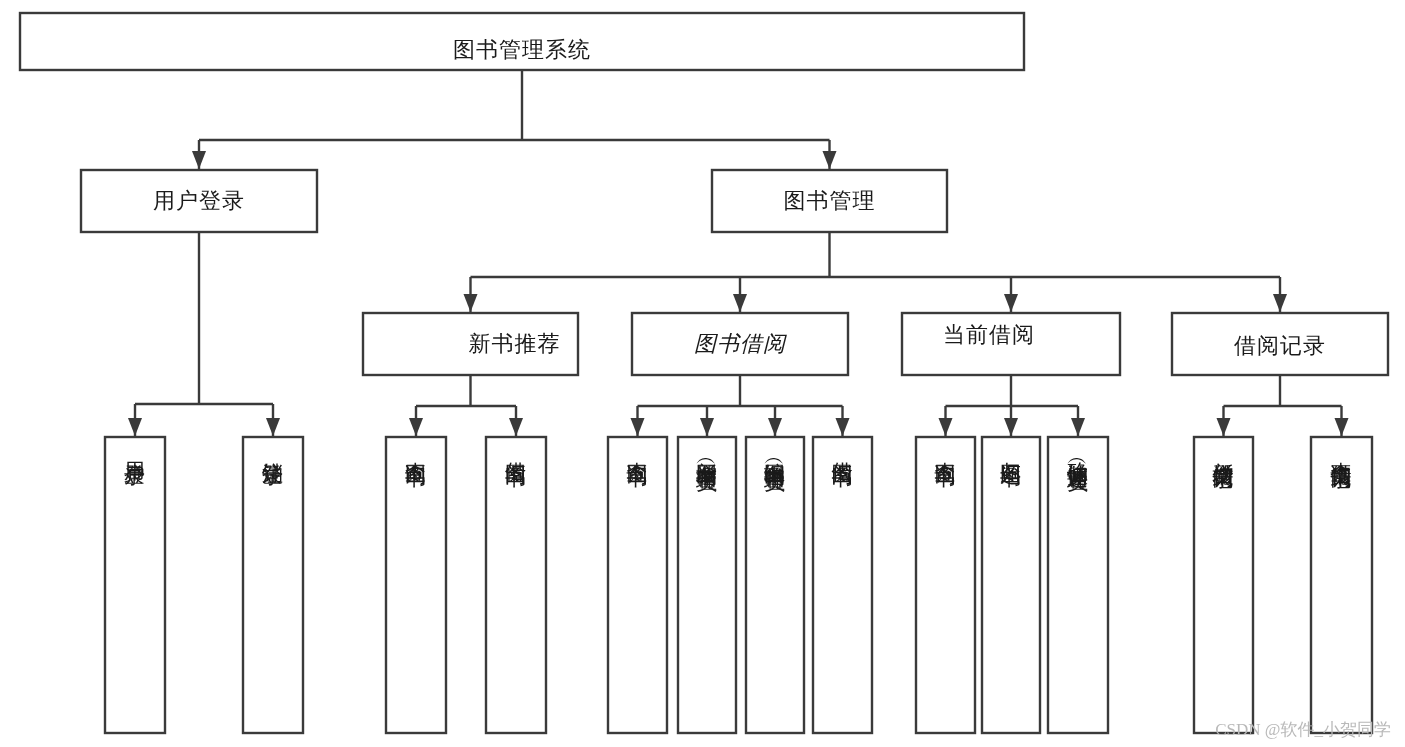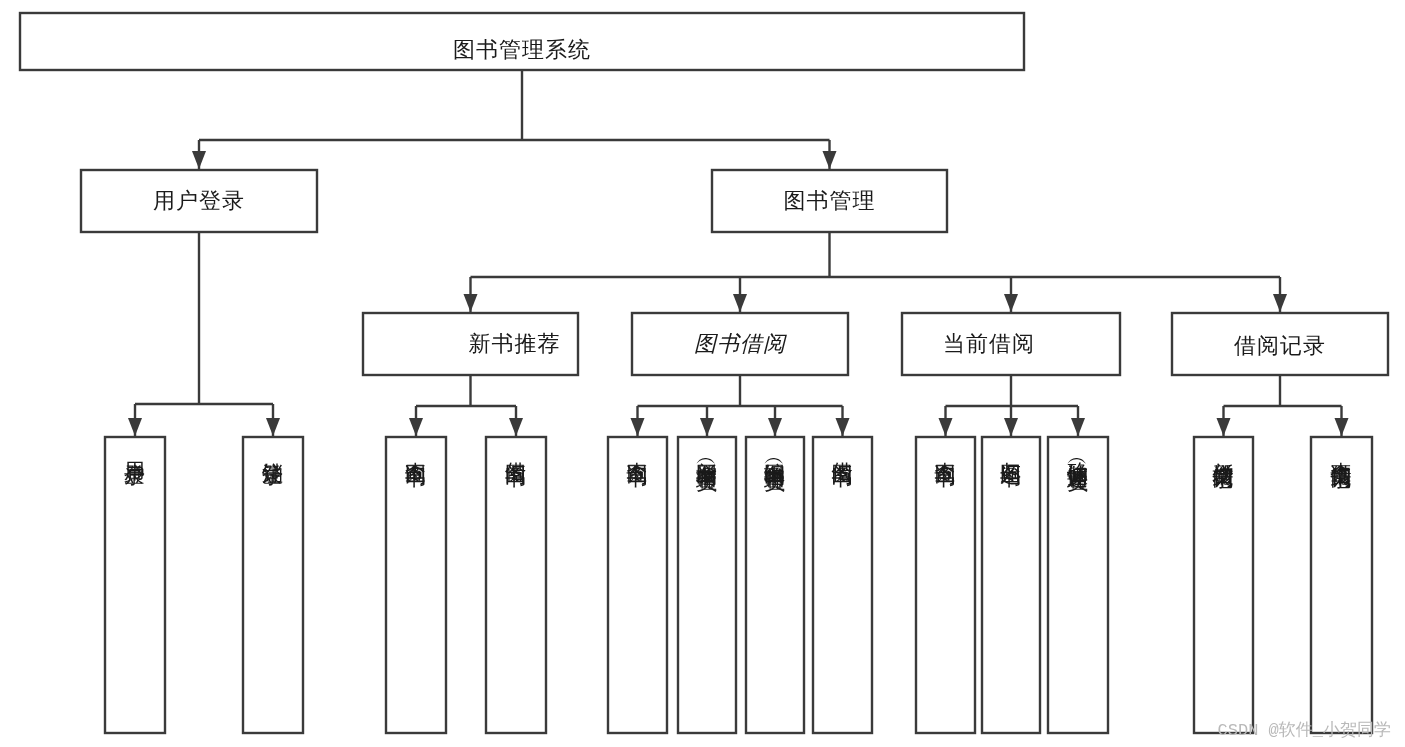--- a/index.html
+++ b/index.html
@@ -67,21 +67,21 @@
     font-family: "Liberation Sans", "DejaVu Sans", sans-serif;
     font-size: 22px;
     color: #1a1a1a;
     white-space: nowrap;
     letter-spacing: 1px;
   }
   .watermark {
     position: absolute;
     right: 14px;
     bottom: 6px;
-    font-family: Liberation Mono, monospace;
+    font-family: Liberation Serif, serif;
     font-size: 17px;
     color: #b9b9b9;
     white-space: nowrap;
     pointer-events: none;
   }
 </style>
 </head>
 <body>
 
 <div id="diagram-root">
@@ -175,21 +175,21 @@
       </div>
       <div class="hlabel-wrap" style="left: 712px; top: 170px; width: 235px; height: 62px;">
         <span class="hlabel-text">图书管理</span>
       </div>
       <div class="hlabel-wrap" style="left: 363px; top: 313px; width: 215px; height: 62px; margin-left: 44px;">
         <span class="hlabel-text">新书推荐</span>
       </div>
       <div class="hlabel-wrap" style="left: 632px; top: 313px; width: 216px; height: 62px; font-style: italic;">
         <span class="hlabel-text">图书借阅</span>
       </div>
-      <div class="hlabel-wrap" style="left: 902px; top: 313px; width: 174px; height: 62px;">
+      <div class="hlabel-wrap" style="left: 902px; top: 304px; width: 174px; height: 62px;">
         <span class="hlabel-text">当前借阅</span>
       </div>
       <div class="hlabel-wrap" style="left: 1172px; top: 313px; width: 216px; height: 66px;">
         <span class="hlabel-text">借阅记录</span>
       </div>
       <div class="vlabel-wrap" style="left: 105px; top: 437px; width: 60px; height: 296px; padding-top: 8px;">
         <span class="vlabel-text" style="font-size: 21px;">用户登录</span>
       </div>
       <div class="vlabel-wrap" style="left: 243px; top: 437px; width: 60px; height: 296px; padding-top: 8px;">
         <span class="vlabel-text" style="font-size: 21px;">注销登录</span>

